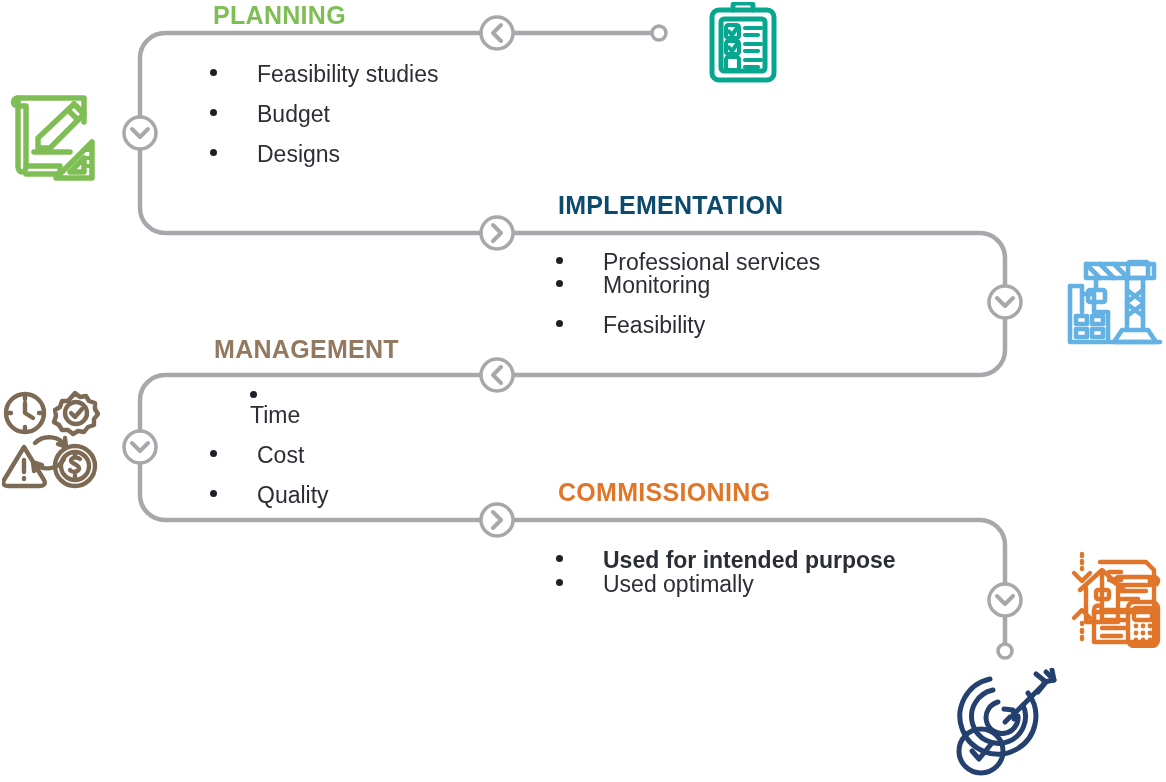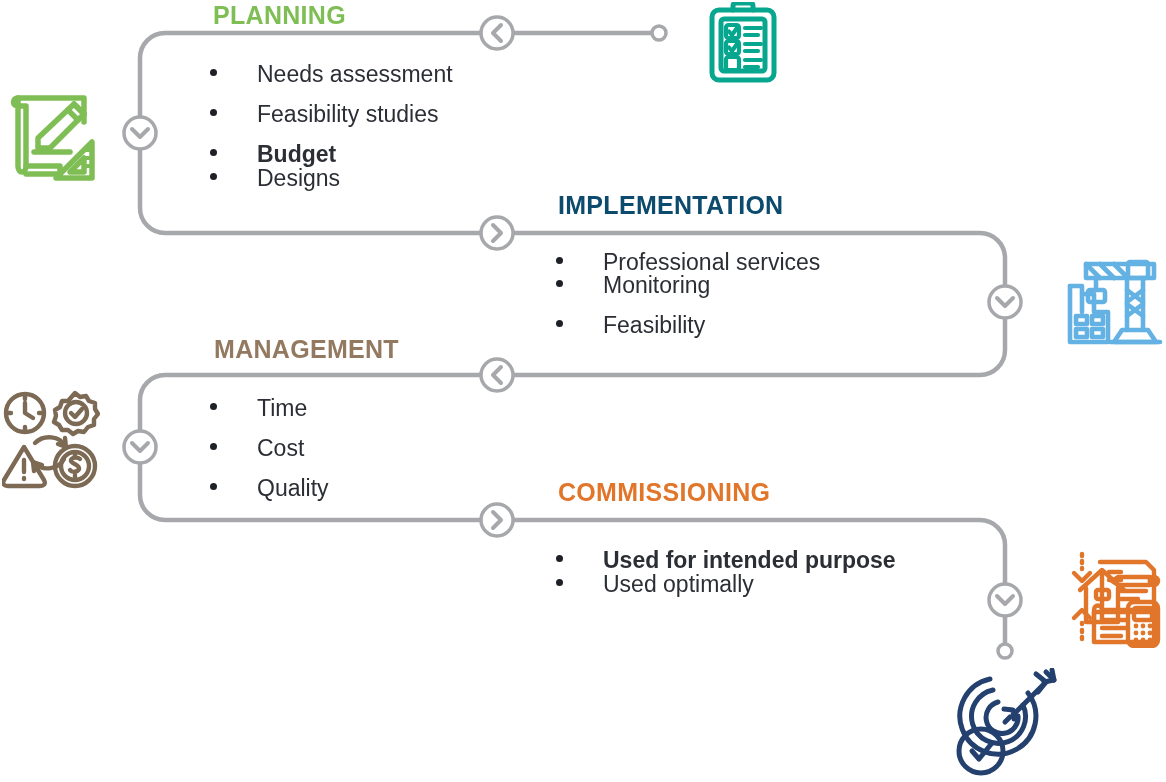--- a/index.html
+++ b/index.html
@@ -319,27 +319,23 @@
     </div>
 
   </div>
 
   <div class="layer" id="content">
 
     <div class="stage-title" style="left:213px; top:3px; color:#7fbe54;">PLANNING</div>
     <ul class="bullet-list" style="left:210px; top:63px;">
       <li style="margin-bottom:17px;">
         <span class="bullet-dot"></span>
-        <span class="bullet-text" style="margin-left:40px;">Needs assessment</span>
+        <span class="bullet-text" style="margin-left:40px;">Feasibility studies</span>
       </li>
       <li style="margin-bottom:17px;">
-        <span class="bullet-dot"></span>
-        <span class="bullet-text" style="margin-left:40px;">Feasibility studies</span>
-      </li>
-      <li style="margin-bottom:1px;font-weight:bold;">
         <span class="bullet-dot"></span>
         <span class="bullet-text" style="margin-left:40px;">Budget</span>
       </li>
       <li>
         <span class="bullet-dot"></span>
         <span class="bullet-text" style="margin-left:40px;">Designs</span>
       </li>
     </ul>
 
     <div class="stage-title" style="left:558px; top:193px; color:#0c4a6e;">IMPLEMENTATION</div>
@@ -353,21 +349,21 @@
         <span class="bullet-text" style="margin-left:40px;">Monitoring</span>
       </li>
       <li>
         <span class="bullet-dot"></span>
         <span class="bullet-text" style="margin-left:40px;">Feasibility</span>
       </li>
     </ul>
 
     <div class="stage-title" style="left:214px; top:337px; color:#93795f;">MANAGEMENT</div>
     <ul class="bullet-list" style="left:210px; top:397px;">
-      <li style="margin-bottom:17px;">
+      <li style="margin-bottom:17px;flex-direction:column;">
         <span class="bullet-dot"></span>
         <span class="bullet-text" style="margin-left:40px;">Time</span>
       </li>
       <li style="margin-bottom:17px;">
         <span class="bullet-dot"></span>
         <span class="bullet-text" style="margin-left:40px;">Cost</span>
       </li>
       <li>
         <span class="bullet-dot"></span>
         <span class="bullet-text" style="margin-left:40px;">Quality</span>

